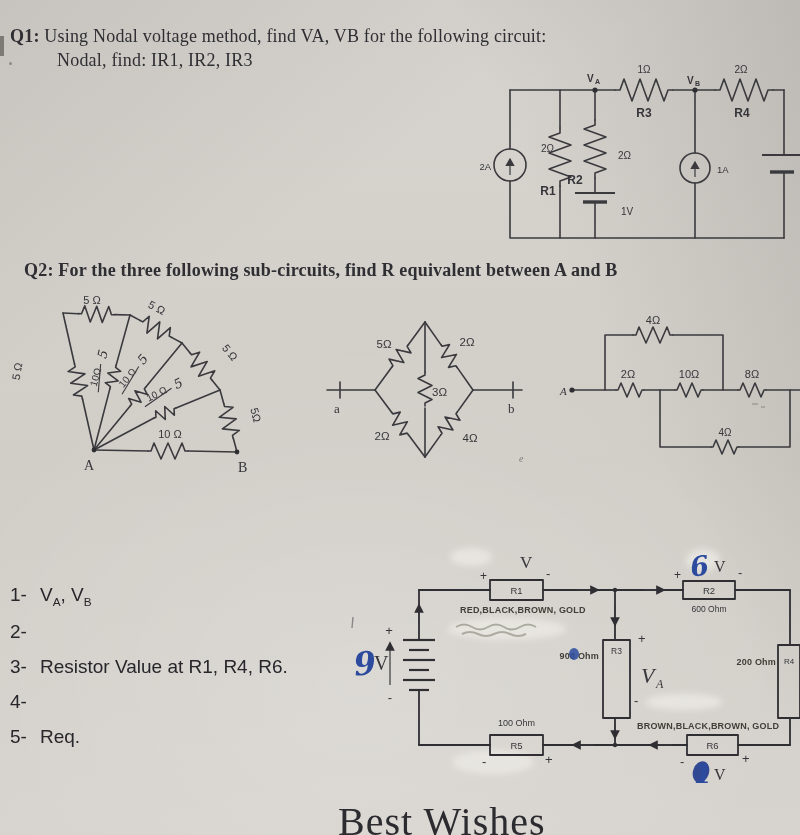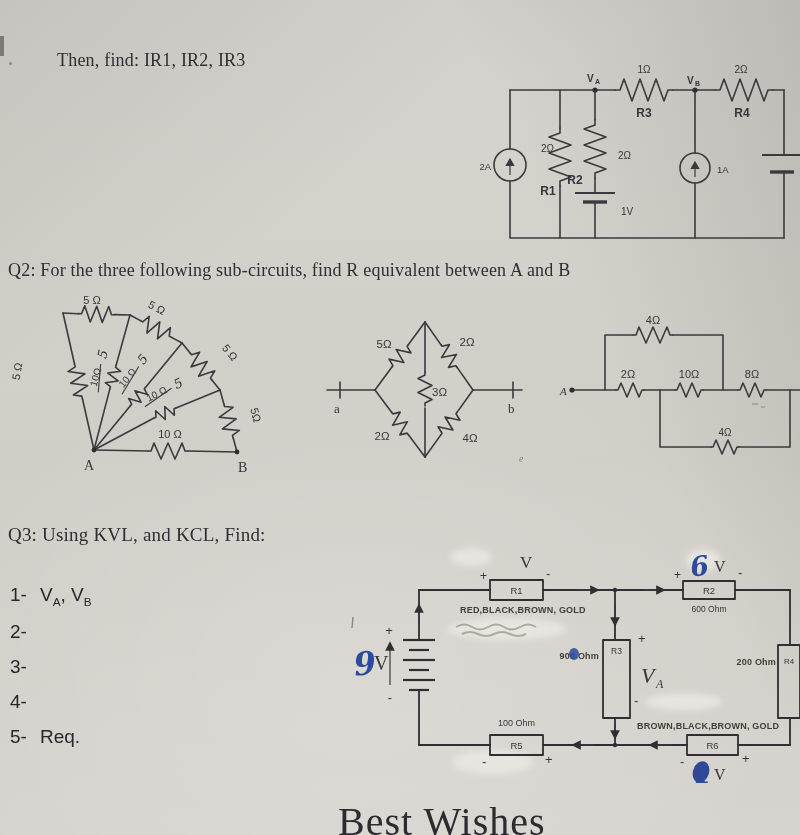--- a/index.html
+++ b/index.html
@@ -35,21 +35,25 @@
   .faint{opacity:.45;}
 </style>
 </head>
 <body>
 
 <div class="page">
 
   <div class="abs" style="left:0;top:36px;width:4px;height:20px;background:#55524e;opacity:.65;"></div>
   <div class="abs" style="left:9px;top:62px;width:3px;height:3px;background:#55524e;border-radius:50%;opacity:.5;"></div>
 
-  <div class="abs h1" style="left:57px;top:50px;">Then, find: IR1, IR2, IR3</div>
+  <div class="abs h1" style="left:10px;top:26px;">
+    <span class="bold">Q1:</span>
+    <span>Using Nodal voltage method, find VA, VB for the following circuit:</span>
+  </div>
+  <div class="abs h1" style="left:57px;top:50px;">Nodal, find: IR1, IR2, IR3</div>
 
   <svg style="left:478px;top:52px;" width="322" height="200" viewBox="0 0 322 200">
     <defs>
       <marker id="ar1" markerWidth="9" markerHeight="9" refX="6" refY="4" orient="auto">
         <path d="M0 0 L7 4 L0 8 z" fill="#3a3a3e"></path>
       </marker>
     </defs>
     <g>
       <path class="w" d="M32 38 H117 M117 38 H137 M195 38 H217 M217 38 H237 M295 38 H306"></path>
       <path class="w" d="M32 38 V97 M32 129 V186 M32 186 H306"></path>
@@ -102,21 +106,21 @@
       <text class="b" x="109" y="30" font-size="10">V</text>
       <text class="b" x="117" y="32" font-size="7">A</text>
     </g>
     <g>
       <circle cx="217" cy="38" r="2.6" fill="#2f2f33"></circle>
       <text class="b" x="209" y="32" font-size="10">V</text>
       <text class="b" x="217" y="34" font-size="7">B</text>
     </g>
   </svg>
 
-  <div class="abs h1" style="left:8px;top:260px;">
+  <div class="abs h1" style="left:24px;top:260px;font-weight:bold;">
     <span>Q2:</span>
     <span>For the three following sub-circuits, find R equivalent between A and B</span>
   </div>
 
   <svg style="left:8px;top:292px;" width="270" height="190" viewBox="0 0 270 190">
     <g>
       <path class="w" d="M86 158 L74.5 107 M66.5 72 L55 21"></path>
       <g transform="translate(70.5,89.5) rotate(-102.8)">
           <path class="w" d="M-18 0 h3 l3 -8 l6 16 l6 -16 l6 16 l6 -16 l3 8 h3"></path>
         </g>
@@ -247,35 +251,32 @@
     </g>
     <circle cx="14" cy="90" r="2.6" fill="#2f2f33"></circle>
     <text class="ser i" x="2" y="95" font-size="11">A</text>
     <text class="mid" x="95" y="24" font-size="11">4Ω</text>
     <text class="mid" x="70" y="78" font-size="11">2Ω</text>
     <text class="mid" x="131" y="78" font-size="11">10Ω</text>
     <text class="mid" x="194" y="78" font-size="11">8Ω</text>
     <text class="mid" x="167" y="136" font-size="10">4Ω</text>
   </svg>
 
-  <div class="abs h1" style="left:8px;top:524px;font-size:19px;">
-    <span>Q3:</span>
-    <span>Using KVL, and KCL, Find:</span>
-  </div>
 
   <div class="abs q3list" style="left:10px;top:584px;width:360px;">
     <div class="row">
       <span class="num">1-</span>
       <span><span>V</span><sub>A</sub><span>, </span><span>V</span><sub>B</sub></span>
     </div>
     <div class="row">
       <span class="num">2-</span>
     </div>
     <div class="row">
       <span class="num">3-</span>
+      <span>Resistor Value at R1, R4, R6.</span>
     </div>
     <div class="row">
       <span class="num">4-</span>
     </div>
     <div class="row">
       <span class="num">5-</span>
       <span>Req.</span>
     </div>
   </div>
 

